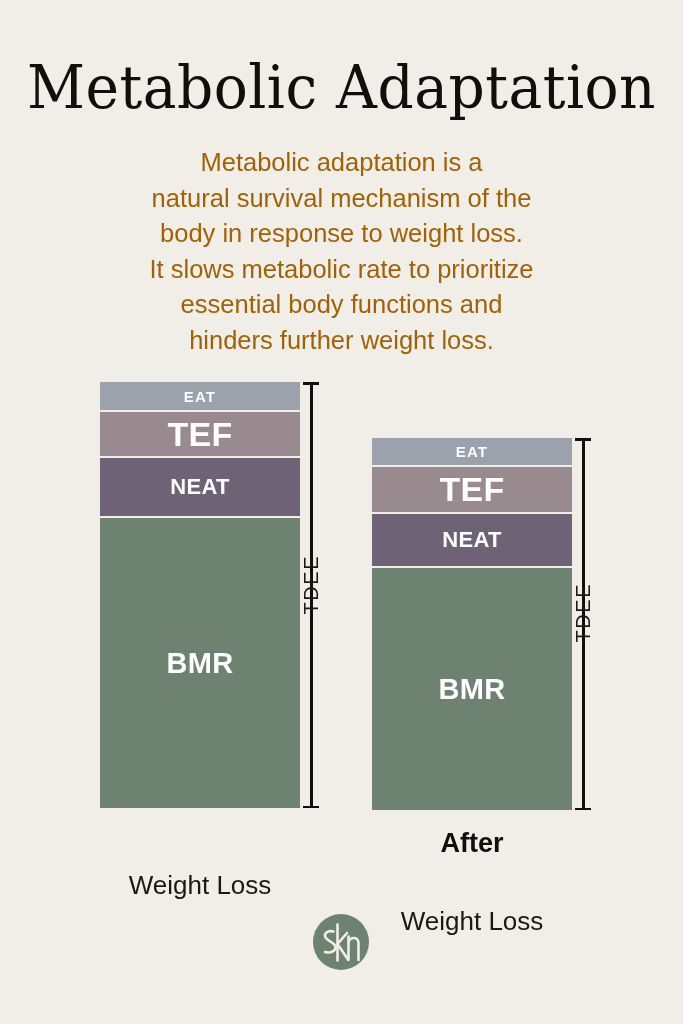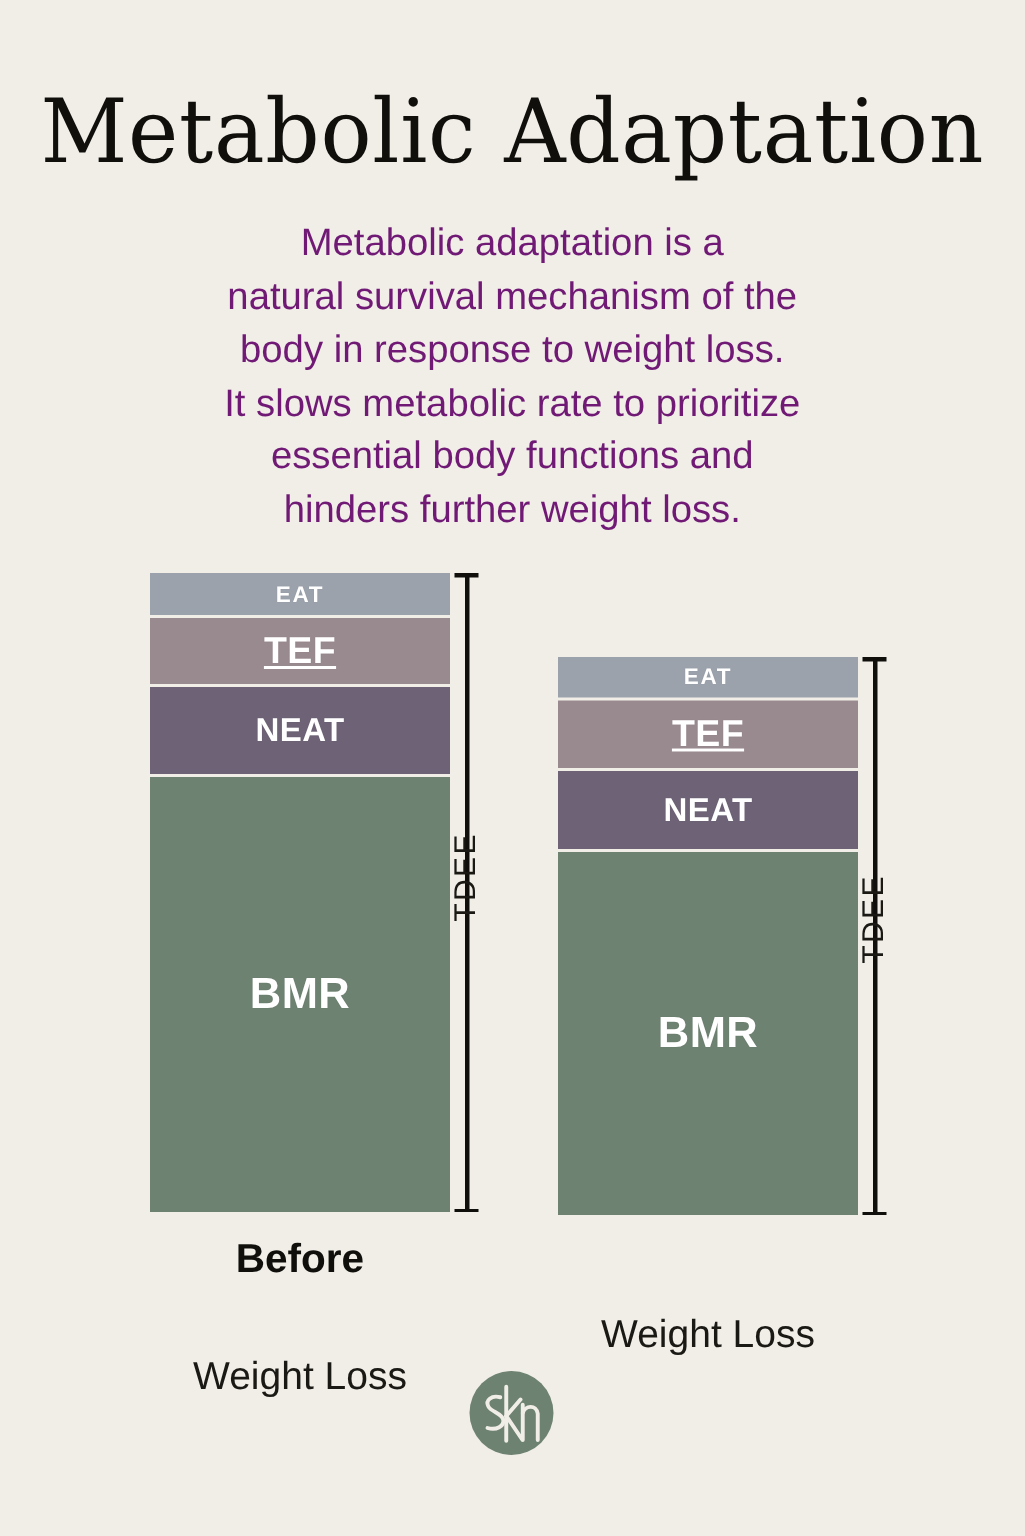--- a/index.html
+++ b/index.html
@@ -35,21 +35,21 @@
   
   .intro {
     position: absolute;
     top: 145px;
     left: 56px;
     width: 571px;
     text-align: center;
     font-size: 25.5px;
     line-height: 35.5px;
     font-weight: 400;
-    color: #701a75;
+    color: #a16207;
     white-space: pre-line;
   }
 
   
   .chart {
     position: absolute;
     top: 0;
     left: 0;
     width: 683px;
     height: 756px;
@@ -71,21 +71,21 @@
     justify-content: center;
     color: #ffffff;
     text-align: center;
   }
   .seg-label {
     font-weight: 700;
     letter-spacing: 0.3px;
     text-shadow: 0 0 1px rgba(0,0,0,0.08);
   }
   .seg.eat  .seg-label { font-size: 15px; letter-spacing: 1.2px; }
-  .seg.tef  .seg-label { font-size: 25px; text-decoration: underline; }
+  .seg.tef  .seg-label { font-size: 34px; }
   .seg.neat .seg-label { font-size: 22px; }
   .seg.bmr  .seg-label { font-size: 29px; }
 
   
   .bracket {
     position: absolute;
     width: 16px;
   }
   .bracket .stem {
     position: absolute;
@@ -205,25 +205,25 @@
   </div>
 
   <div class="bracket after">
     <div class="cap top"></div>
     <div class="stem"></div>
     <div class="cap bot"></div>
   </div>
   <div class="tdee-label after">TDEE</div>
 
   <div class="caption before">
-    <span class="main">Before</span>
     <span class="sub">Weight Loss</span>
   </div>
 
   <div class="caption after">
+    <span class="main">After</span>
     <span class="sub">Weight Loss</span>
   </div>
 
 </div>
 
 <div class="logo">
   <svg viewBox="0 0 68 68" width="68" height="68" aria-hidden="true">
     <circle cx="34" cy="34" r="28" fill="#6e8271"></circle>
     <g fill="none" stroke="#f1eee8" stroke-width="2.6" stroke-linecap="round">
 

